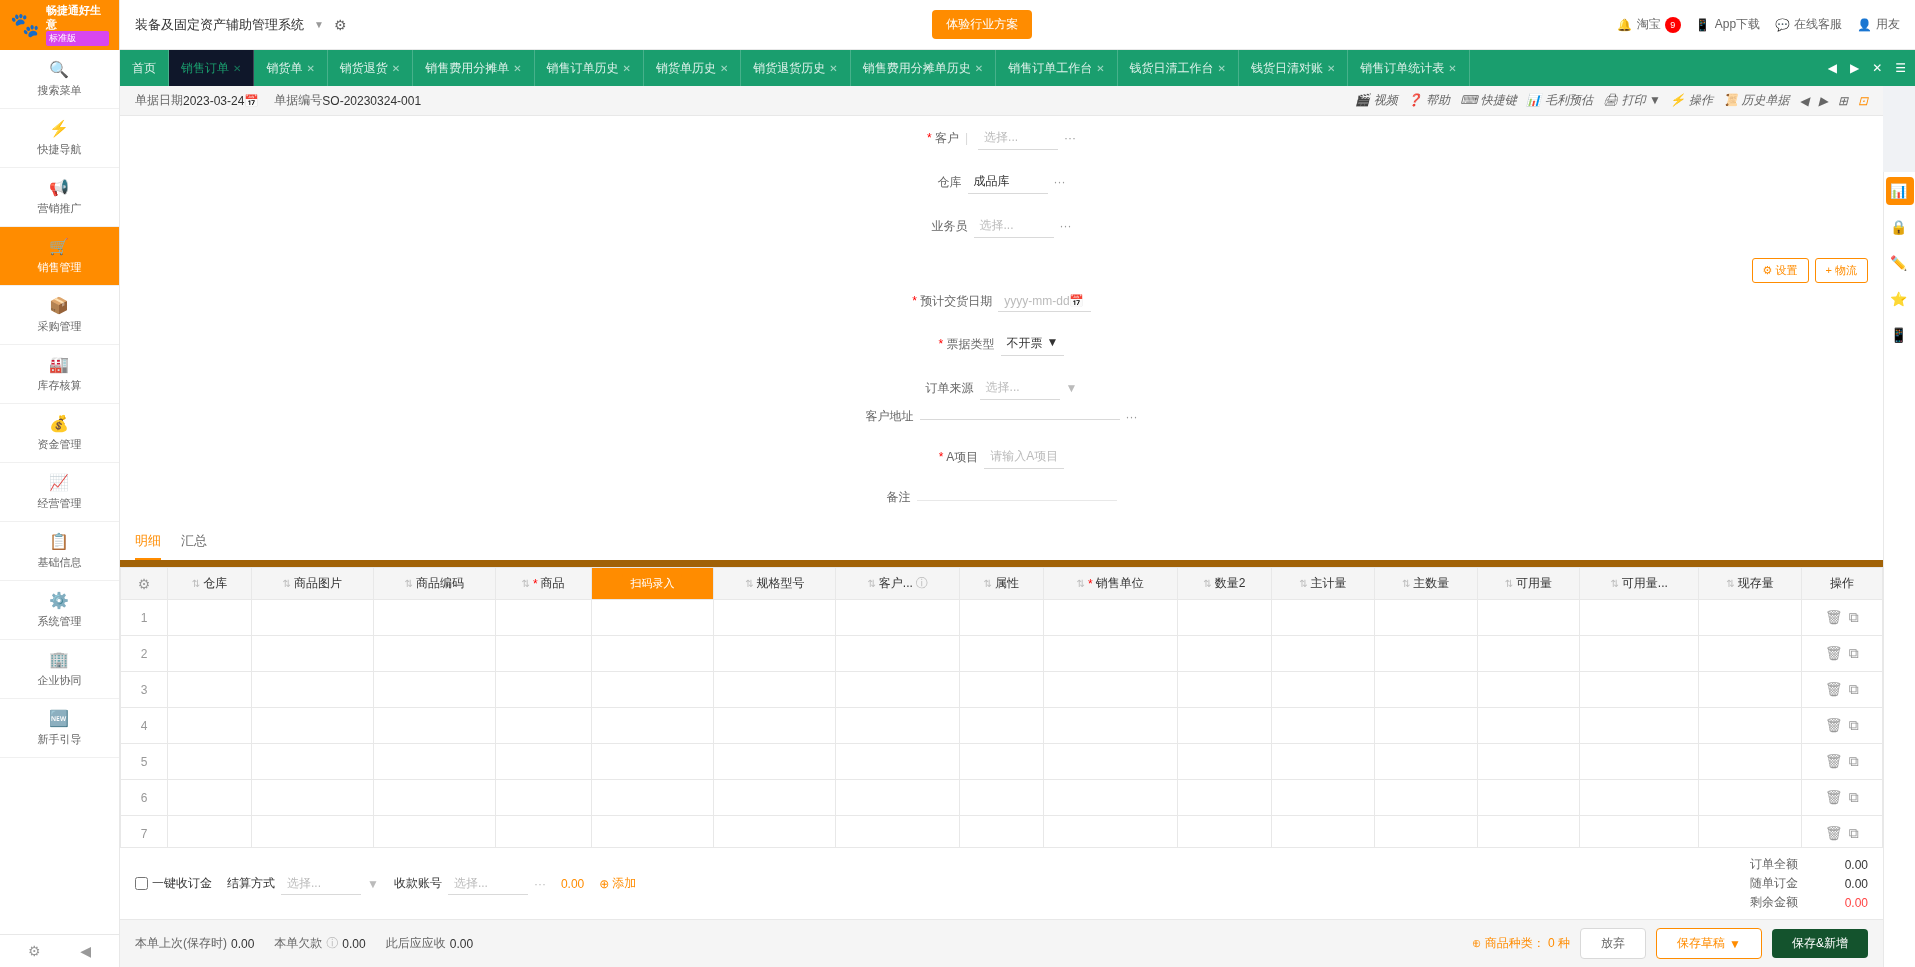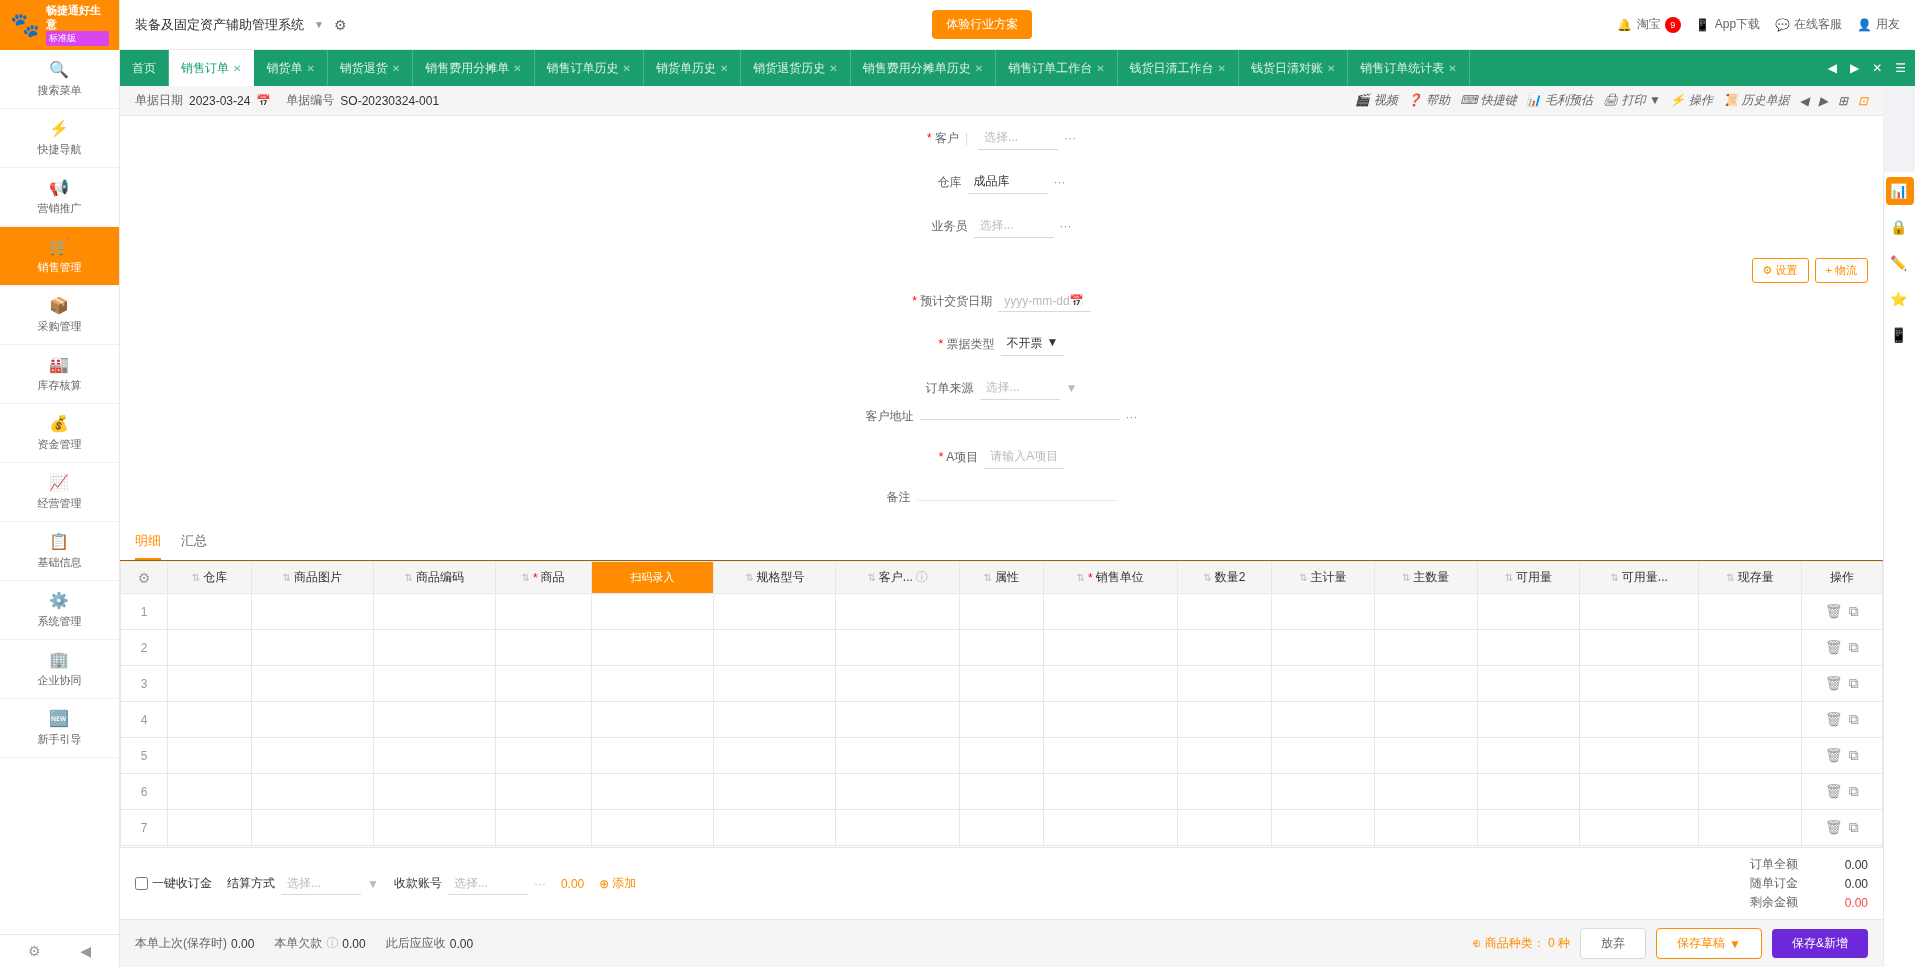--- a/index.html
+++ b/index.html
@@ -28,45 +28,45 @@
     .topbar-dropdown { color: #999; cursor: pointer; font-size: 10px; }
     .topbar-gear { color: #666; cursor: pointer; font-size: 14px; }
     .topbar-btn { background: #ff8c00; color: white; border: none; padding: 6px 14px; border-radius: 4px; cursor: pointer; font-size: 12px; }
     .topbar-right { display: flex; align-items: center; gap: 15px; color: #666; font-size: 12px; }
     .topbar-right-item { display: flex; align-items: center; gap: 4px; cursor: pointer; }
     .badge-red { background: red; color: white; border-radius: 50%; width: 16px; height: 16px; font-size: 9px; display: flex; align-items: center; justify-content: center; }
 
     
     .nav-tabs { background: #1a9e6e; display: flex; align-items: center; overflow: hidden; height: 36px; }
     .nav-tab { padding: 0 12px; height: 100%; display: flex; align-items: center; color: rgba(255,255,255,0.85); font-size: 12px; cursor: pointer; white-space: nowrap; border-right: 1px solid rgba(255,255,255,0.2); gap: 4px; flex-shrink: 0; }
-    .nav-tab.active { background: #ffffff; color: #1a9e6e; }
+    .nav-tab.active { background: #0f172a; color: #1a9e6e; }
     .nav-tab .close-x { font-size: 10px; color: inherit; opacity: 0.7; }
     .nav-tabs-arrows { display: flex; align-items: center; margin-left: auto; color: white; padding: 0 5px; gap: 5px; flex-shrink: 0; }
     .nav-tabs-arrow { cursor: pointer; padding: 2px 4px; font-size: 12px; }
 
     
     .page-header { background: #f5f5f5; padding: 6px 15px; display: flex; align-items: center; gap: 15px; border-bottom: 1px solid #e8e8e8; }
-    .page-header-field { display: flex; align-items: center; gap: 6px; font-size: 12px; }
+    .page-header-field { display: flex; align-items: center; gap: 0; font-size: 12px; }
     .page-header-label { color: #666; }
     .page-header-value { color: #333; font-weight: 500; }
     .page-header-actions { margin-left: auto; display: flex; align-items: center; gap: 10px; color: #666; font-size: 12px; }
     .page-header-actions span { cursor: pointer; display: flex; align-items: center; gap: 3px; font-style: italic; }
     .header-action-btn { color: #ff8c00; cursor: pointer; }
     .page-header-actions .icon-btn { display: flex; align-items: center; gap: 3px; cursor: pointer; color: #666; }
     .form-row { display: flex; align-items: center; margin-bottom: 8px; gap: 20px; flex-direction: column; }
     .form-field { display: flex; align-items: center; gap: 6px; flex: 1; }
     .form-field-label { color: #666; font-size: 12px; white-space: nowrap; }
     .form-field-label.required::before { content: '* '; color: red; }
     .form-input { border: none; border-bottom: 1px solid #d9d9d9; padding: 3px 6px; font-size: 12px; color: #999; flex: 1; outline: none; min-width: 80px; }
     .form-input-select { display: flex; align-items: flex-start; gap: 4px; border: none; border-bottom: 1px solid #d9d9d9; padding: 3px 6px; cursor: pointer; flex: 1; }
     .form-dots { color: #999; cursor: pointer; }
     .form-date-input { border: none; border-bottom: 1px solid #d9d9d9; padding: 3px 6px; color: #999; flex: 1; font-size: 12px; display: flex; align-items: center; justify-content: space-between; cursor: pointer; }
 
     
-    .detail-tabs { display: flex; align-items: center; background: white; border-bottom: 1px solid #a16207; padding: 0 15px; gap: 20px; }
+    .detail-tabs { display: flex; align-items: center; background: white; border-bottom: 7px solid #a16207; padding: 0 15px; gap: 20px; }
     .detail-tab { padding: 8px 0; cursor: pointer; font-size: 13px; color: #666; border-bottom: 2px solid transparent; }
     .detail-tab.active { color: #ff8c00; border-bottom-color: #ff8c00; font-weight: 500; }
 
     
     .table-wrapper { flex: 1; overflow: auto; background: white; }
     .data-table { width: 100%; border-collapse: collapse; font-size: 12px; }
     .data-table th { background: #f5f5f5; border: 1px solid #e8e8e8; padding: 6px 8px; text-align: center; color: #333; font-weight: normal; white-space: nowrap; position: sticky; top: 0; z-index: 10; }
     .data-table th .required-star { color: red; }
     .data-table th .sort-icon { color: #bbb; font-size: 10px; }
     .data-table td { border: 1px solid #e8e8e8; padding: 6px 8px; text-align: center; color: #333; height: 36px; }
@@ -97,21 +97,21 @@
     .totals-value.red { color: #ff4444; }
 
     
     .footer { background: #f5f5f5; padding: 8px 15px; display: flex; align-items: center; gap: 20px; border-top: 1px solid #e8e8e8; }
     .footer-item { display: flex; align-items: center; gap: 4px; font-size: 12px; color: #666; }
     .footer-value { color: #333; }
     .footer-right { margin-left: auto; display: flex; align-items: center; gap: 10px; }
     .footer-link { color: #ff8c00; cursor: pointer; font-size: 12px; }
     .btn-discard { border: 1px solid #d9d9d9; background: white; padding: 6px 20px; cursor: pointer; border-radius: 4px; font-size: 12px; color: #666; }
     .btn-save-draft { border: 1px solid #ff8c00; background: white; padding: 6px 20px; cursor: pointer; border-radius: 4px; font-size: 12px; color: #ff8c00; display: flex; align-items: center; gap: 4px; }
-    .btn-save-new { background: #6d28d9; color: white; border: none; padding: 6px 20px; cursor: pointer; border-radius: 4px; font-size: 12px; }
+    .btn-save-new { background: #14532d; color: white; border: none; padding: 6px 20px; cursor: pointer; border-radius: 4px; font-size: 12px; }
 
     
     .side-panel { position: absolute; right: 0; top: 86px; bottom: 0; width: 32px; background: white; border-left: 1px solid #e8e8e8; display: flex; flex-direction: column; align-items: center; padding: 5px 0; gap: 8px; z-index: 100; }
     .side-panel-icon { color: #bbb; font-size: 14px; cursor: pointer; width: 28px; height: 28px; display: flex; align-items: center; justify-content: center; border-radius: 4px; }
     .side-panel-icon.active-orange { background: #ff8c00; color: white; border-radius: 4px; }
 
     
     .content-area { flex: 1; display: flex; flex-direction: column; overflow: hidden; position: relative; padding-right: 32px; }
 
     .table-container { flex: 1; overflow: hidden; display: flex; flex-direction: column; }

